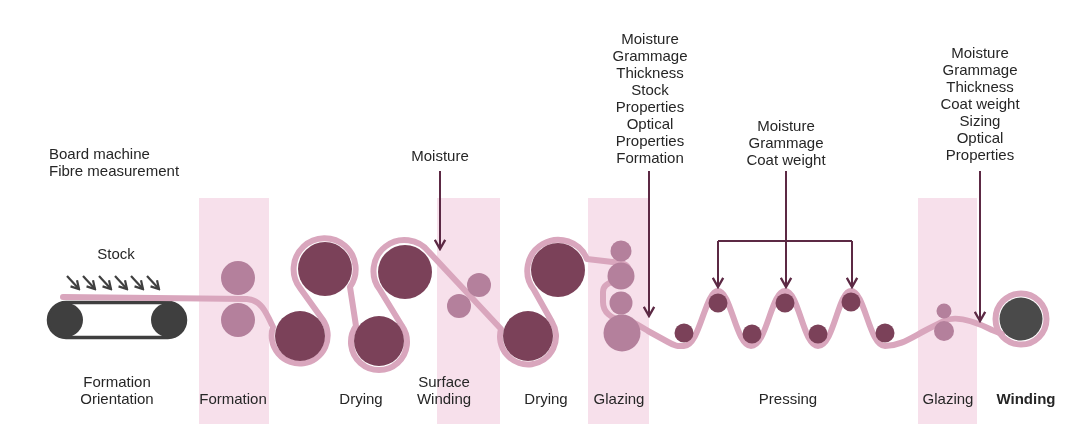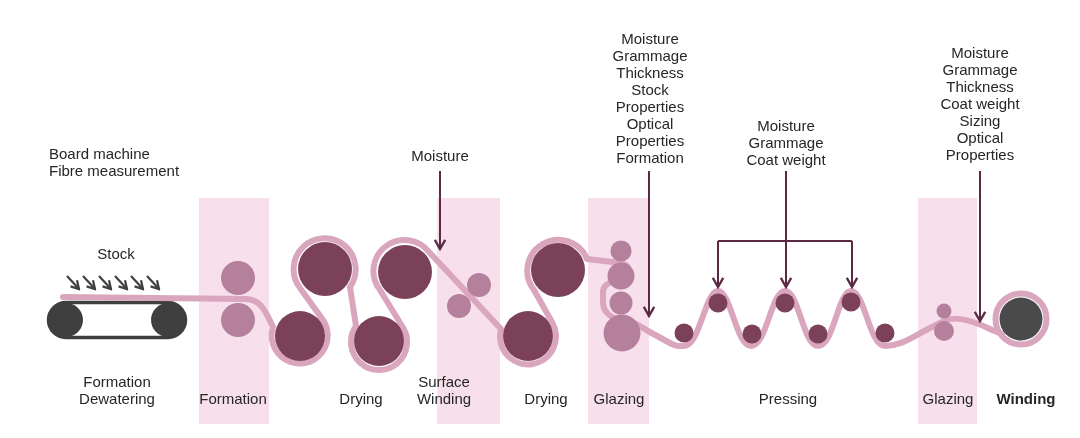--- a/index.html
+++ b/index.html
@@ -188,21 +188,21 @@
     <div>Grammage</div>
     <div>Thickness</div>
     <div>Coat weight</div>
     <div>Sizing</div>
     <div>Optical</div>
     <div>Properties</div>
   </div>
 
   <div class="txt center" style="left:117px;top:373px;">
     <div>Formation</div>
-    <div>Dewatering</div>
+    <div>Orientation</div>
   </div>
   <div class="txt center" style="left:233px;top:390px;">Formation</div>
   <div class="txt center" style="left:361px;top:390px;">Drying</div>
   <div class="txt center" style="left:444px;top:373px;">
     <div>Surface</div>
     <div>Winding</div>
   </div>
   <div class="txt center" style="left:546px;top:390px;">Drying</div>
   <div class="txt center" style="left:619px;top:390px;">Glazing</div>
   <div class="txt center" style="left:788px;top:390px;">Pressing</div>

